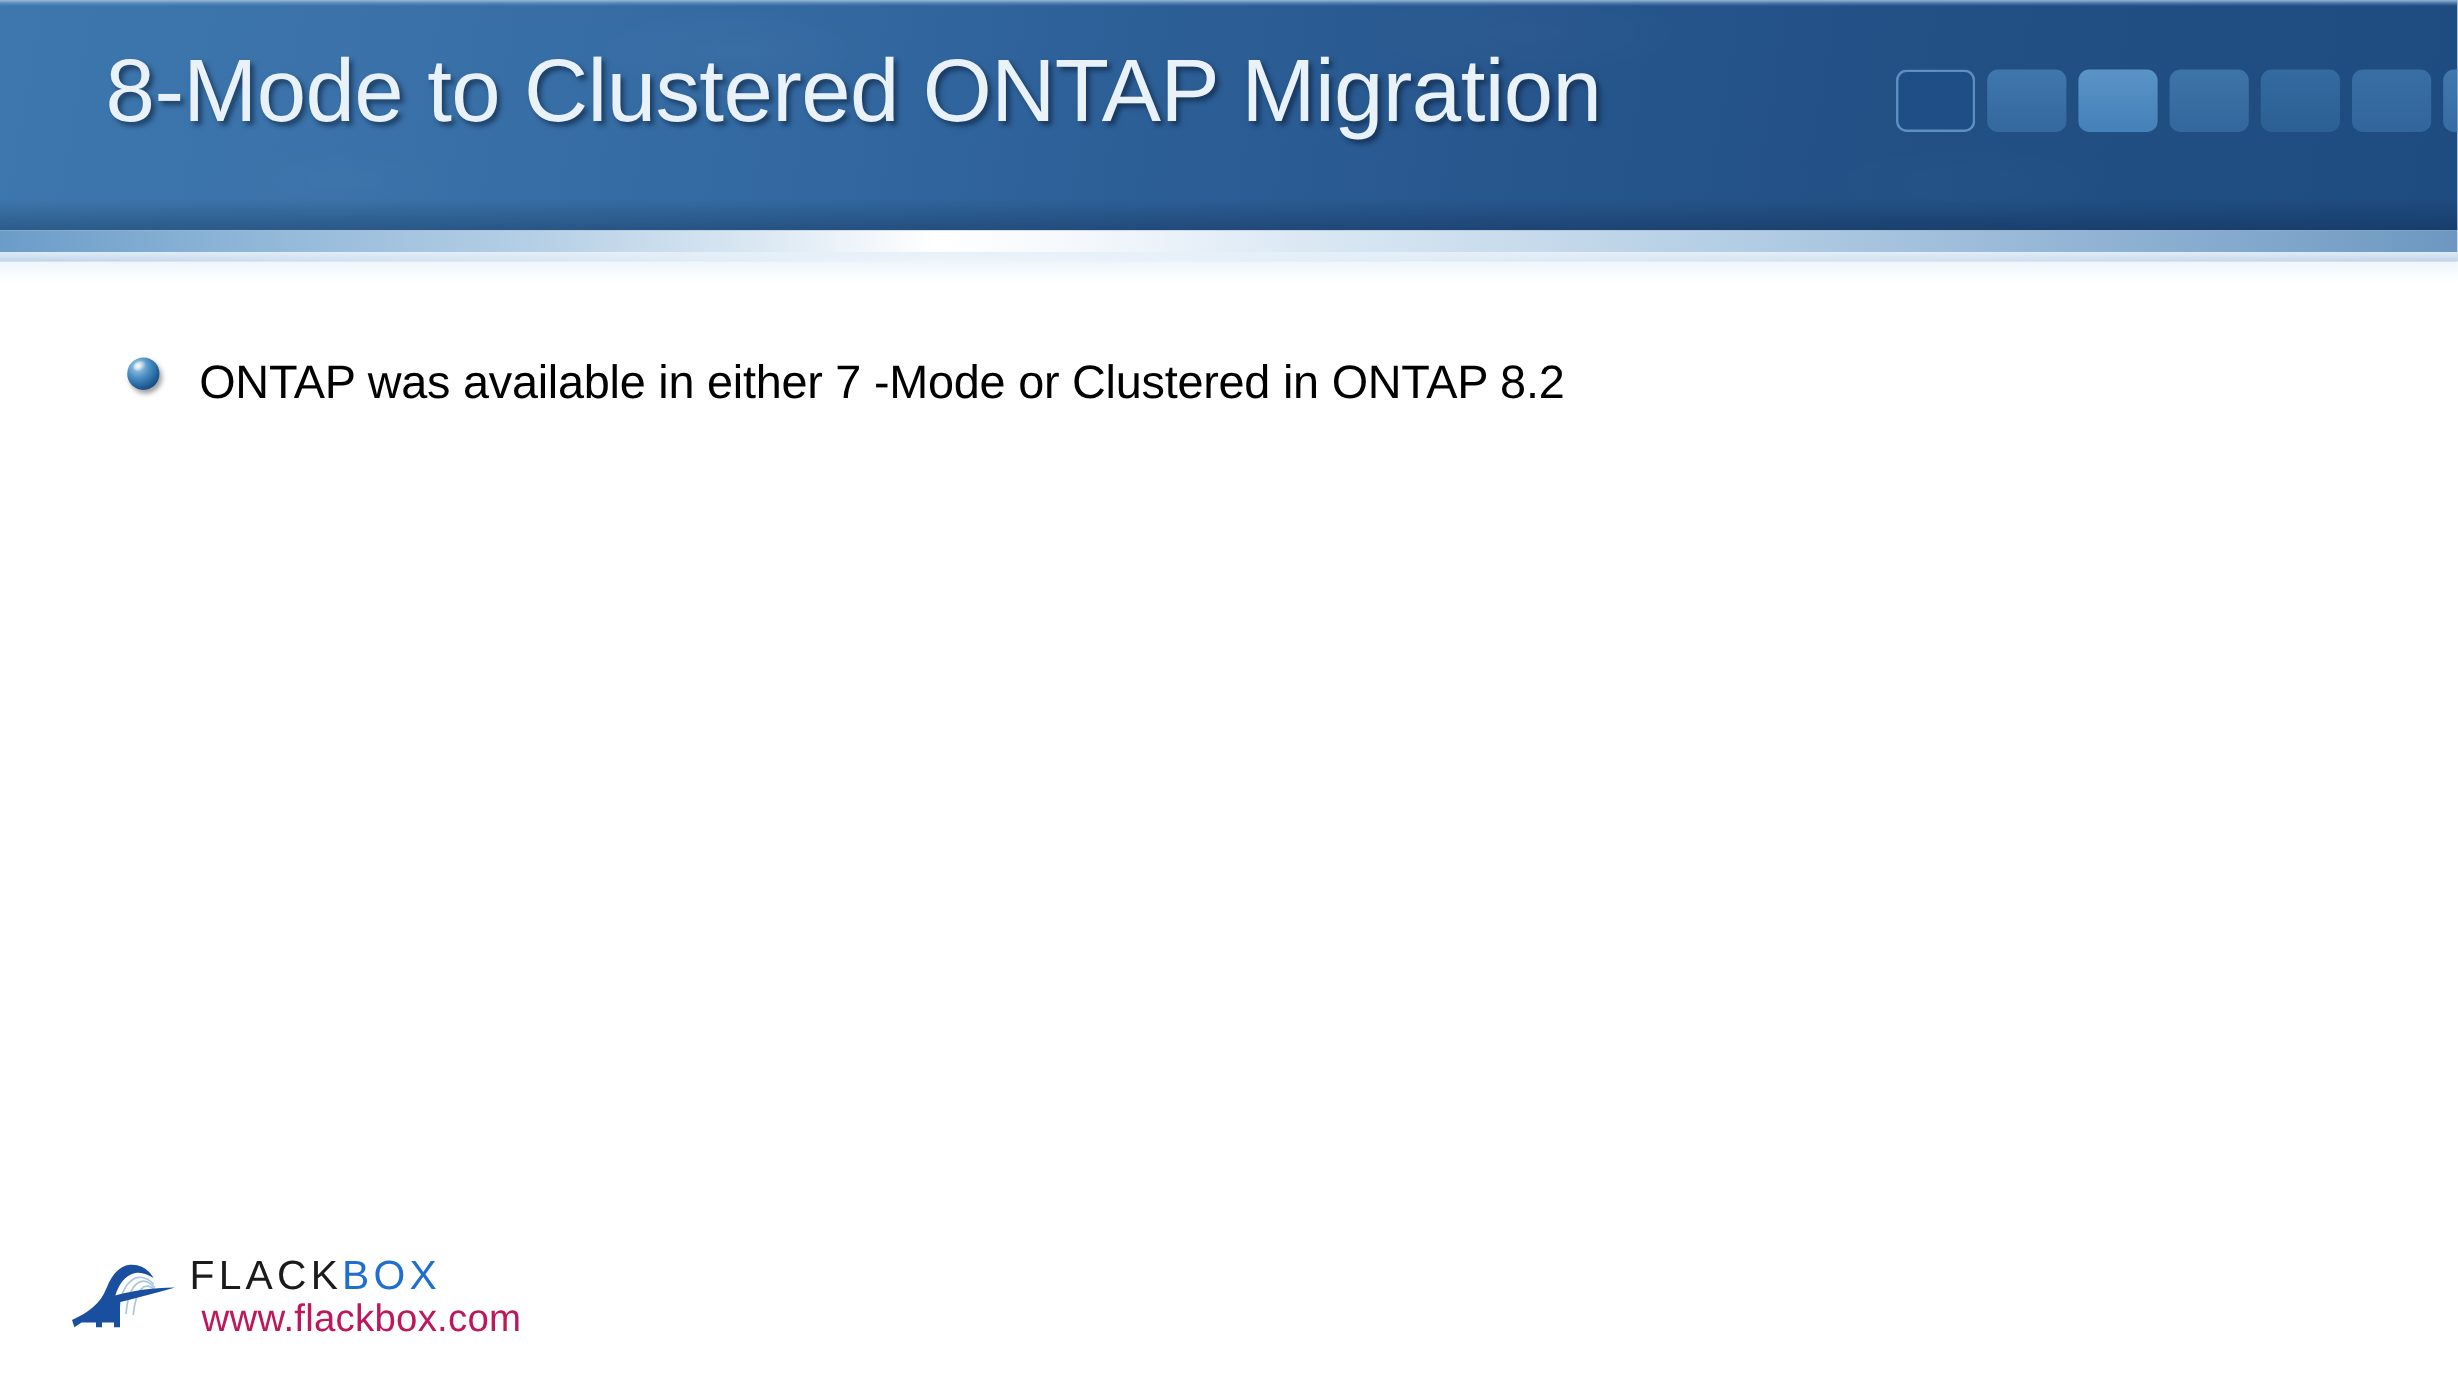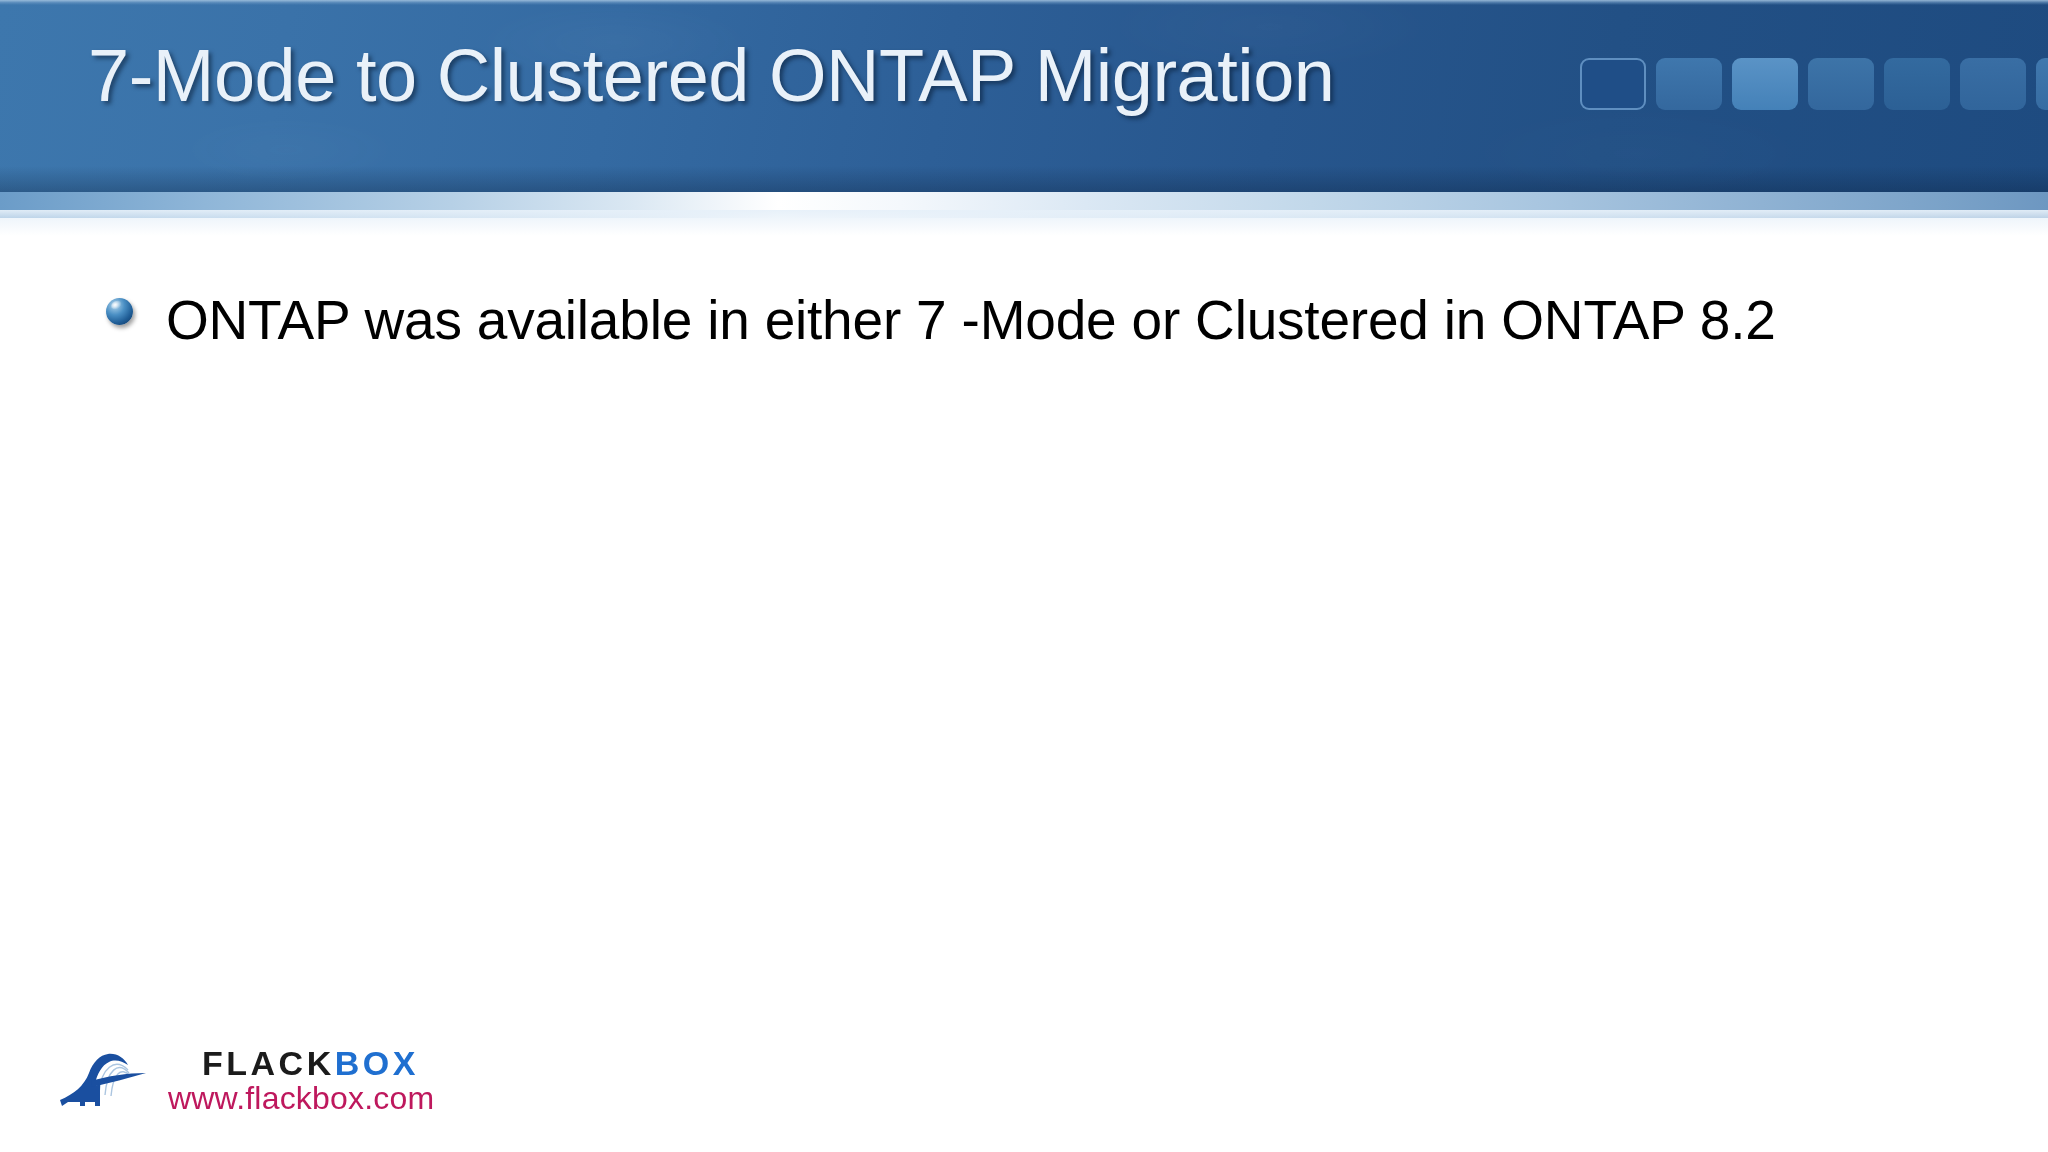--- a/index.html
+++ b/index.html
@@ -169,21 +169,21 @@
     position: absolute;
     left: 5px;
     top: 3px;
     width: 11px;
     height: 8px;
     border-radius: 50%;
     background: radial-gradient(ellipse at 40% 40%, rgba(255,255,255,.92), rgba(255,255,255,0) 72%);
     transform: rotate(-24deg);
   }
   .bullet-text {
-    font-size: 55px;
+    font-size: 39px;
     line-height: 76px;
     color: #000000;
     font-weight: 400;
     letter-spacing: -0.2px;
     white-space: nowrap;
   }
 
   
   .logo {
     position: absolute;
@@ -198,24 +198,23 @@
     top: 4px;
     width: 92px;
     height: 62px;
   }
   .logo-wordmark {
     position: absolute;
     left: 100px;
     top: 2px;
     font-size: 34px;
     letter-spacing: 3.5px;
-    font-weight: 700;
+    font-weight: 400;
     line-height: 38px;
     white-space: nowrap;
-    margin-left: 44px;
   }
   .logo-flack { color: #1b1b1b; }
   .logo-box   { color: #1f6fd0; }
   .logo-url {
     position: absolute;
     left: 110px;
     top: 40px;
     font-size: 32px;
     color: #be185d;
     letter-spacing: .2px;
@@ -238,21 +237,21 @@
       <div class="deco-sq" style="background:linear-gradient(180deg,#5a93c6,#4481b8);"></div>
       <div class="deco-sq" style="background:linear-gradient(180deg,#3d74a8,#33679d);"></div>
       <div class="deco-sq" style="background:linear-gradient(180deg,#336a9f,#2c6095);"></div>
       <div class="deco-sq" style="background:linear-gradient(180deg,#396ea4,#31659b);"></div>
       <div class="deco-sq" style="background:linear-gradient(180deg,#4078ae,#366ca2);"></div>
     </div>
 
     <div class="header-bottomshade"></div>
   </div>
 
-  <div class="slide-title">7-Mode to Clustered ONTAP Migration</div>
+  <div class="slide-title">8-Mode to Clustered ONTAP Migration</div>
 
   <div class="under-strip"></div>
   <div class="under-strip-fade"></div>
 
   <div class="body-list">
 
     <div class="bullet-row">
       <span class="bullet-marker">
         <span class="orb"></span>
       </span>

